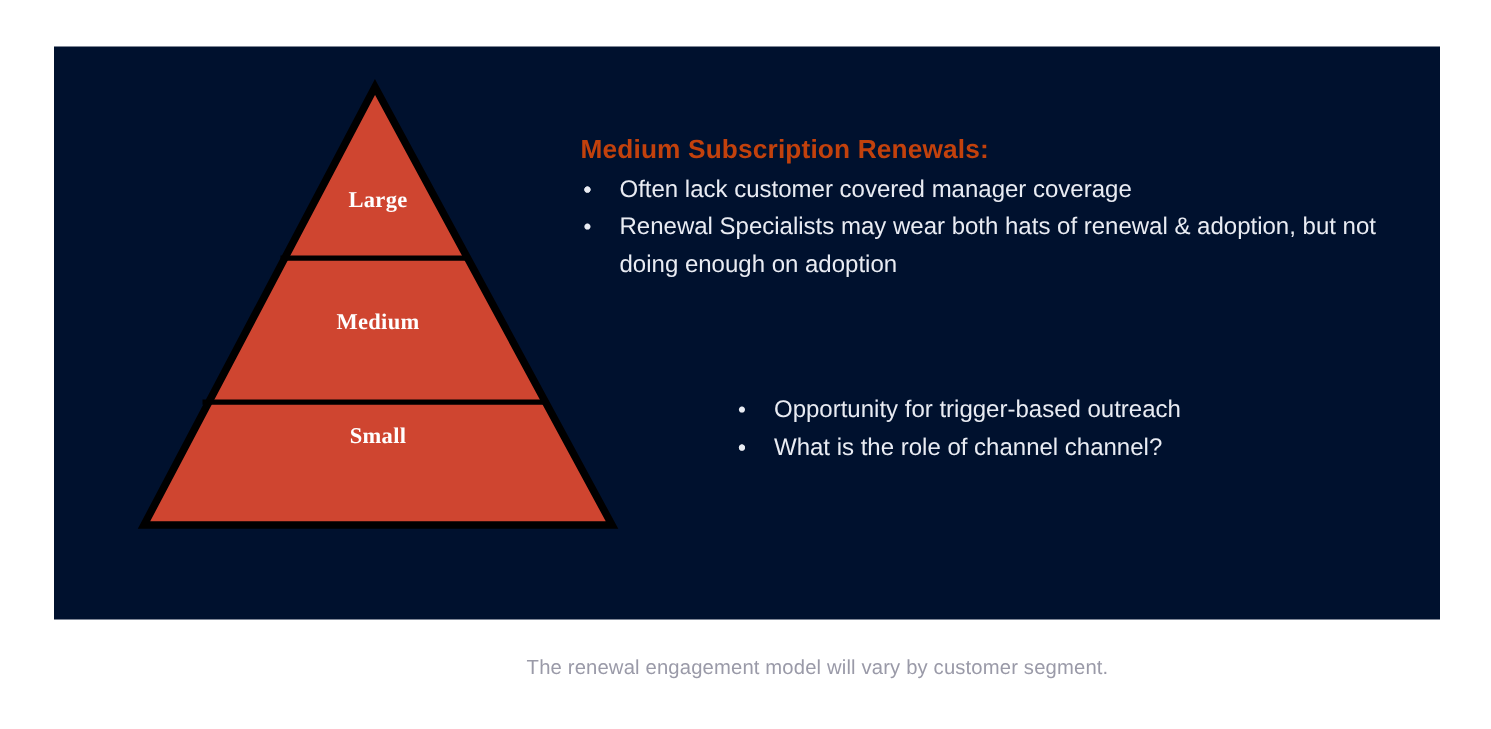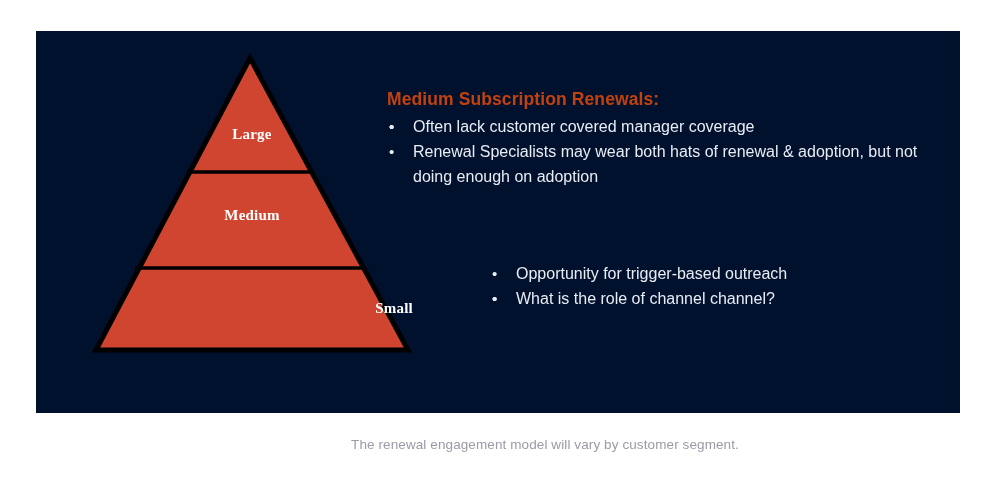--- a/index.html
+++ b/index.html
@@ -50,21 +50,21 @@
     font-size: 15px;
     letter-spacing: .2px;
     white-space: nowrap;
     text-align: center;
     width: 100%;
     left: 0;
     font-family: Liberation Serif, serif;
   }
   .tier-large  { top: 74px; }
   .tier-medium { top: 155px; }
-  .tier-small  { top: 248px; text-align: right; }
+  .tier-small  { top: 231px; }
 
   
   .text-block {
     position: absolute;
     color: #f2f4f8;
   }
   .block-medium {
     left: 351px;   
     top: 58px;     
     width: 545px;

